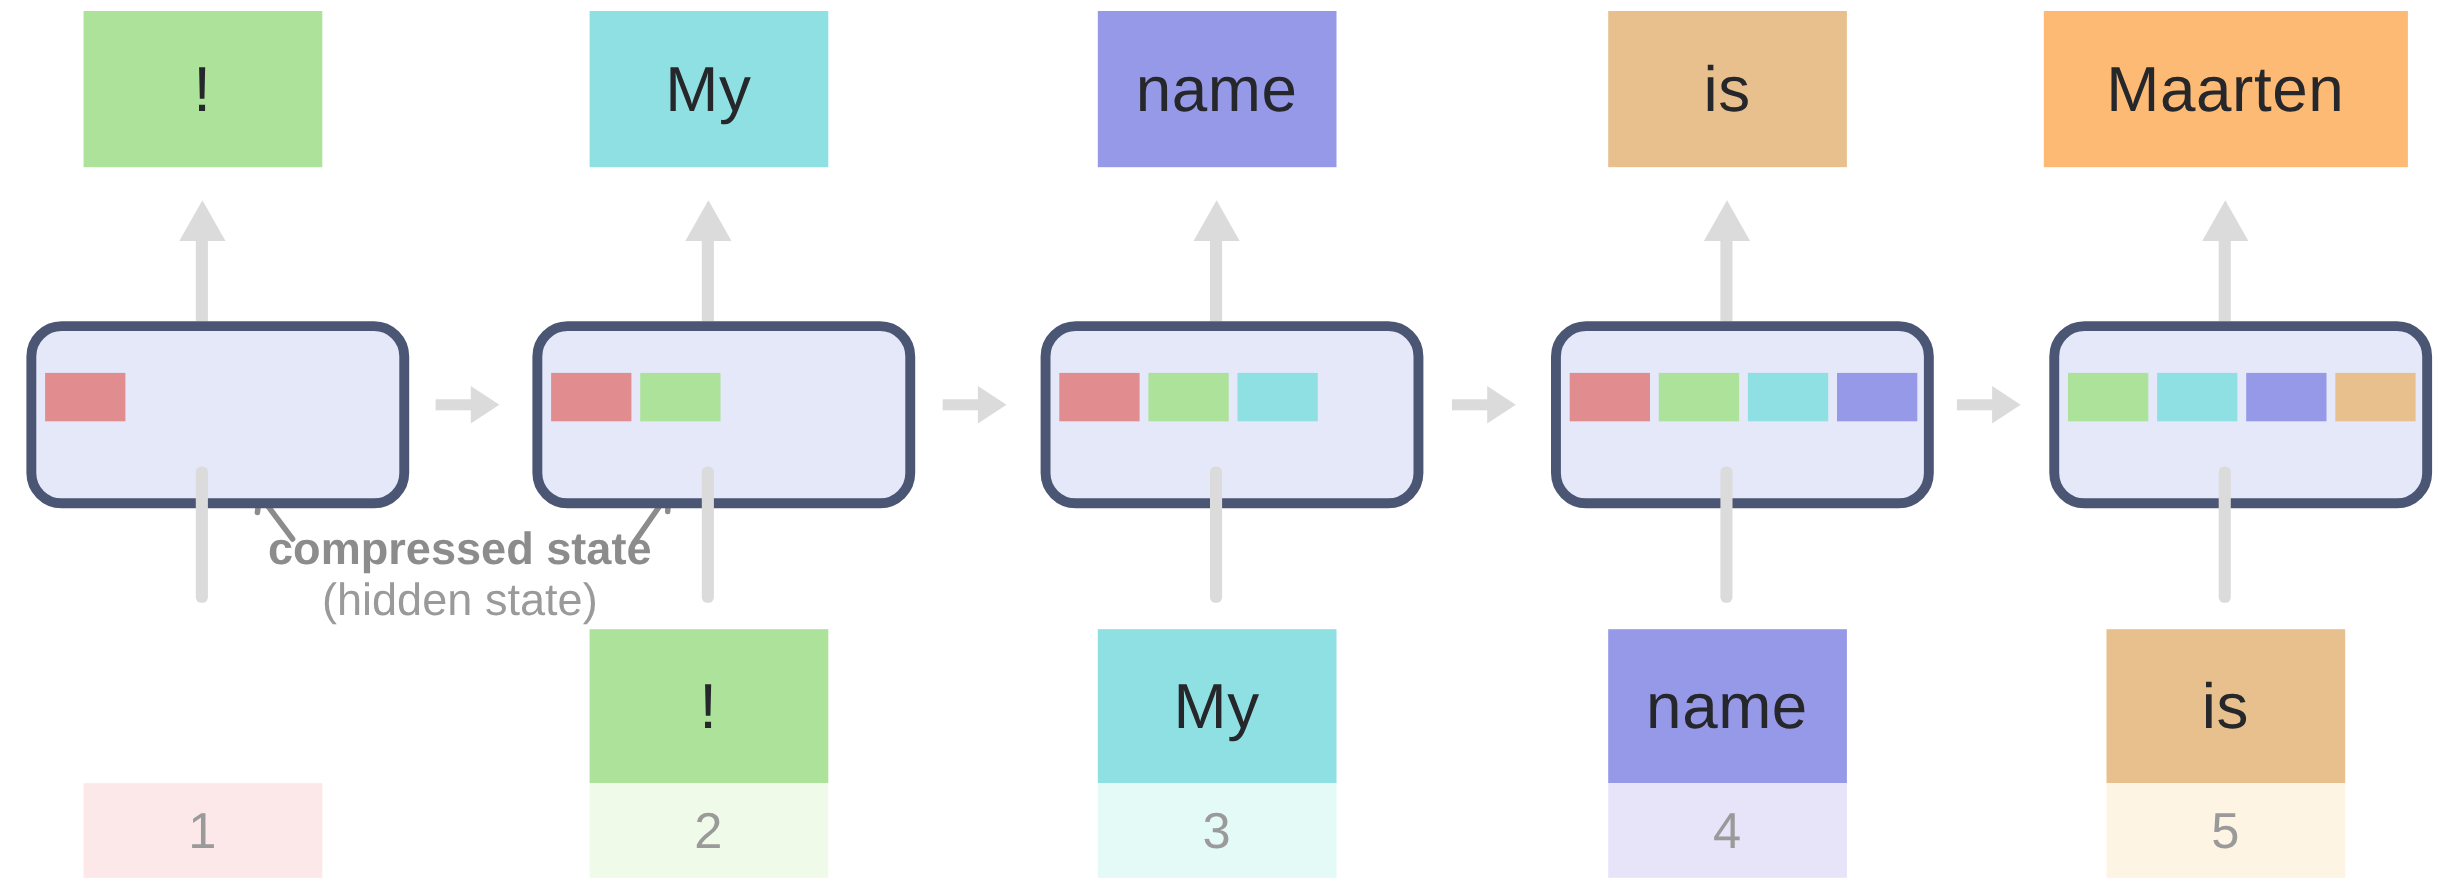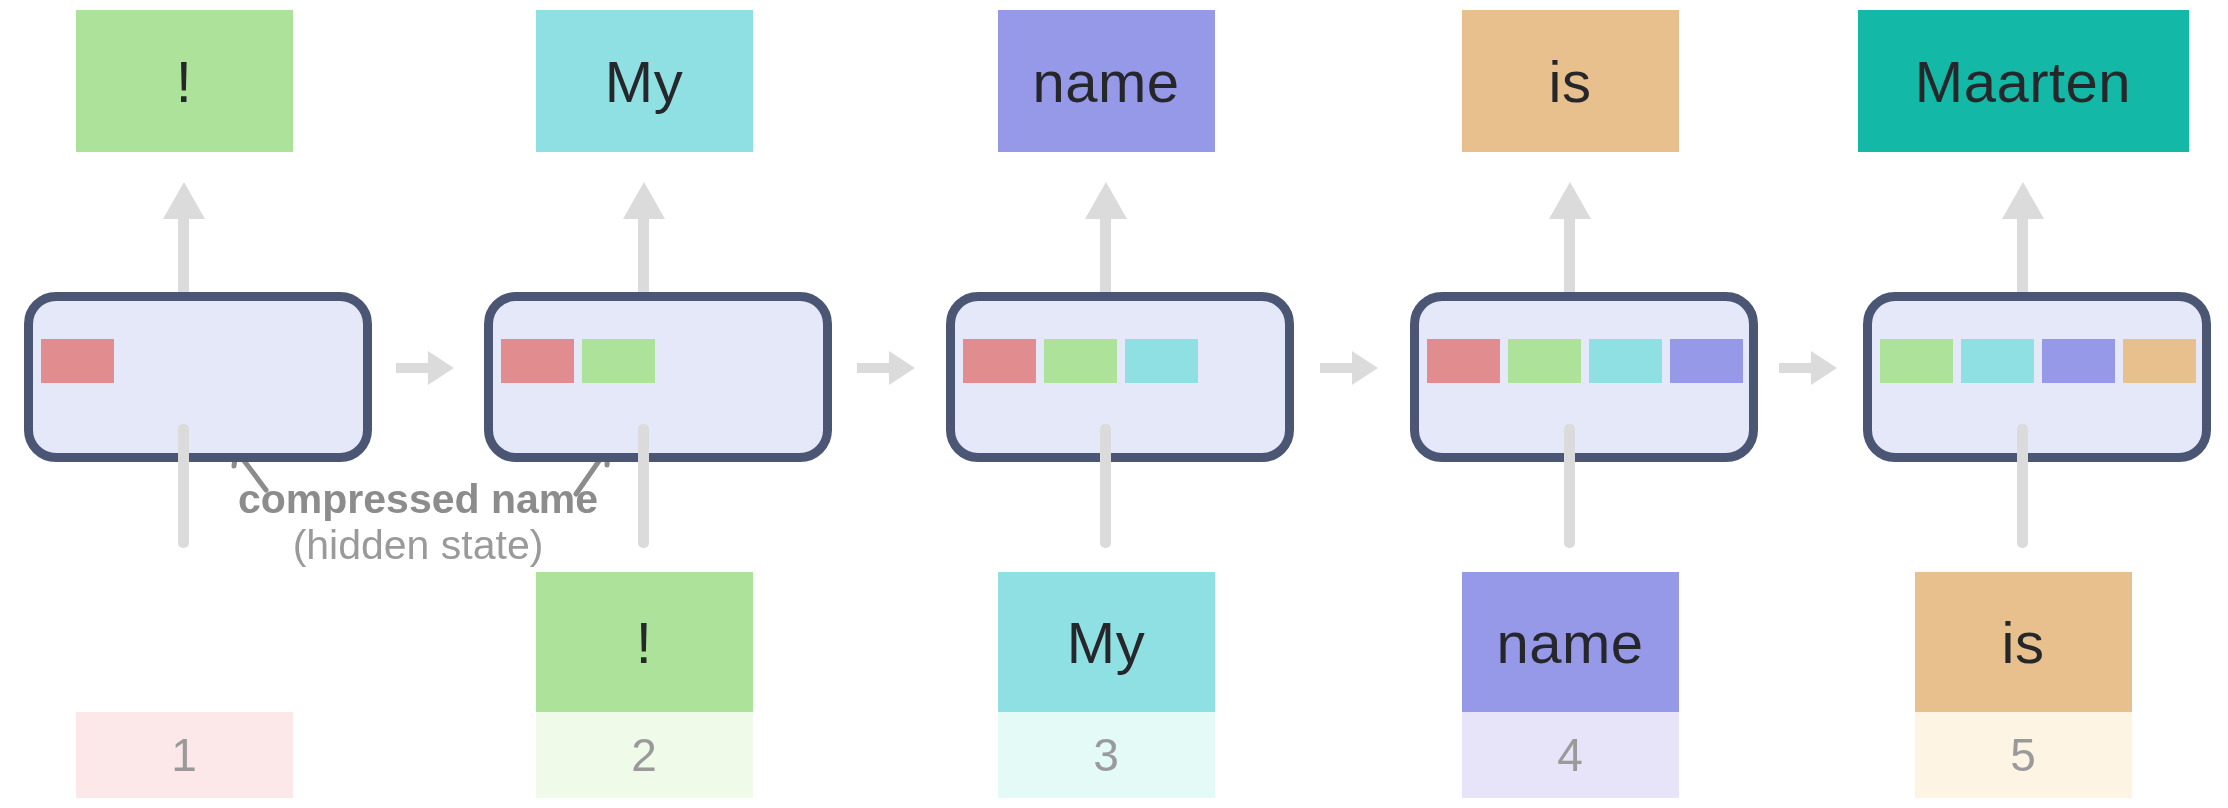--- a/index.html
+++ b/index.html
@@ -70,21 +70,21 @@
     white-space:nowrap;
     text-align:center;
   }
   .ann-arrow { position:absolute; }
 </style>
 </head>
 <body>
 
 <div id="stage" style="--arrow: #DBDBDB; --state-fill: #E4E8F9; --state-border: #4A5674; --muted: #8C8C8C; --muted2: #9A9A9A;">
 
-  <div class="ann-title" style="left:418px;">compressed name</div>
+  <div class="ann-title" style="left:418px;">compressed state</div>
   <div class="ann-sub" style="left:418px;">(hidden state)</div>
 
   <svg class="ann-arrow" style="left:222px; top:440px;" width="52" height="58" viewBox="0 0 52 58">
     <g fill="none" stroke="#8c8c8c" stroke-width="5" stroke-linecap="round" stroke-linejoin="round">
       <line x1="44" y1="50" x2="14" y2="10"></line>
       <polyline points="12,26 14,10 30,9"></polyline>
     </g>
   </svg>
 
   <svg class="ann-arrow" style="left:566px; top:438px;" width="52" height="62" viewBox="0 0 52 62">
@@ -163,21 +163,21 @@
       <div class="input-line" style="left: 1564px;"></div>
       <div class="token input" style="left: 1461.5px; width: 217px; background: rgb(150, 153, 232);">
         <span class="label">name</span>
       </div>
       <div class="strip" style="left: 1461.5px; width: 217px; background: rgb(231, 228, 249);">
         <span class="num">4</span>
       </div>
     </div>
 
     <div class="col">
-      <div class="token output" style="left: 1857.5px; width: 331px; background: #14b8a6;">
+      <div class="token output" style="left: 1857.5px; width: 331px; background: #fdba74;">
         <span class="label">Maarten</span>
       </div>
       <div class="up-arrow-head" style="left: 2002px;"></div>
       <div class="up-arrow-shaft" style="left: 2017px;"></div>
       <div class="hidden-box" style="left: 1863px;">
         <div class="chip" style="background: rgb(172, 226, 154);"></div>
         <div class="chip" style="background: rgb(142, 224, 227);"></div>
         <div class="chip" style="background: rgb(150, 153, 232);"></div>
         <div class="chip" style="background: rgb(232, 192, 142);"></div>
       </div>

